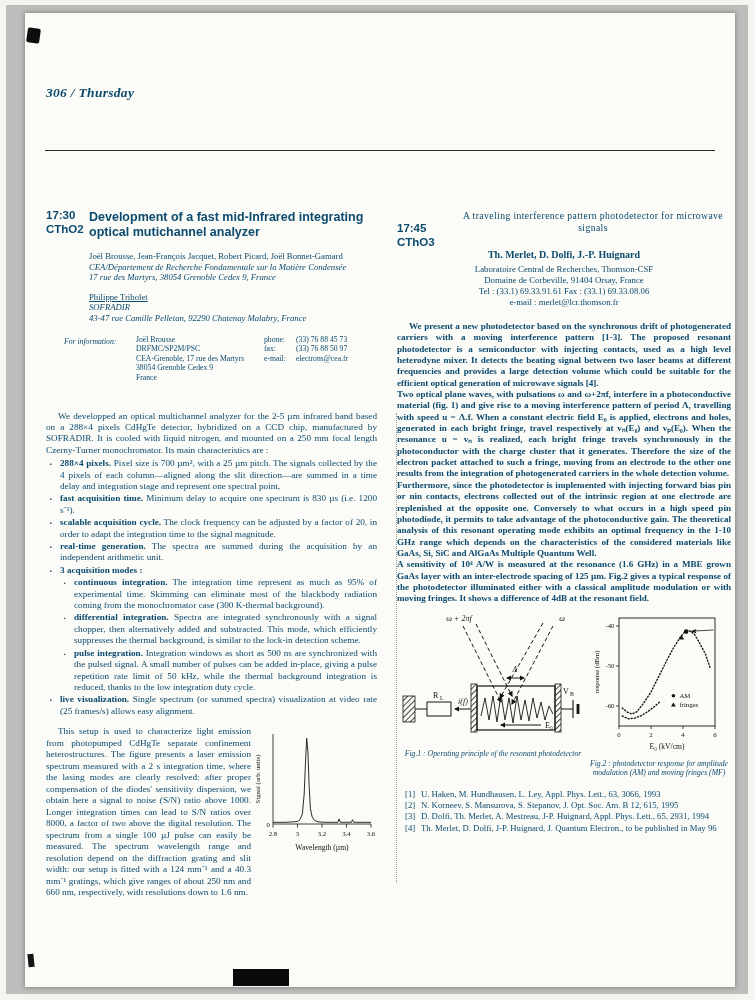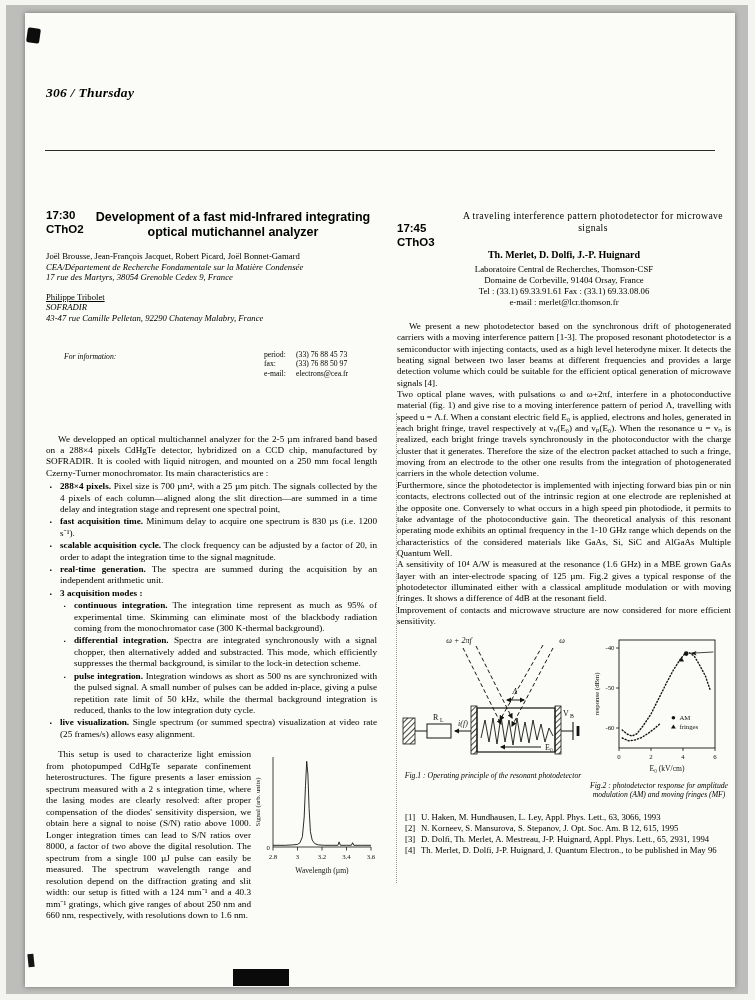--- a/index.html
+++ b/index.html
@@ -1,63 +1,63 @@
 <!DOCTYPE html>
 <html><head>
 <meta charset="utf-8">
 <style>
   html,body{margin:0;padding:0;background:#e9e9e6;}
   .canvas{position:relative;width:755px;height:1000px;background:#f4f4f1;overflow:hidden;
-          font-family:"Liberation Serif",serif;color:#000000;}
+          font-family:"Liberation Serif",serif;color:#0c4a6e;}
   .frame{position:absolute;left:6px;top:5px;width:742px;height:989px;background:#bdbdbb;}
   .page{position:absolute;left:25px;top:13px;width:710px;height:974px;background:#fbfbf7;
         box-shadow:0 0 5px rgba(0,0,0,.4);}
   
   .blob-tl{position:absolute;left:2px;top:15px;width:13px;height:15px;background:#0d0d0d;border-radius:2px;transform:rotate(8deg);}
   .speck-bl{position:absolute;left:3px;top:941px;width:6px;height:13px;background:#151515;transform:rotate(-6deg);}
   .bar-bottom{position:absolute;left:208px;top:956px;width:56px;height:17px;background:#0a0a0a;}
   .col-sep{position:absolute;left:371px;top:400px;height:470px;border-left:1px dotted #9a9a94;}
   
   .runhead{position:absolute;left:21px;top:72px;font:italic 600 13.5px "Liberation Serif",serif;letter-spacing:.3px;}
   .rule{position:absolute;left:20px;top:137px;width:670px;height:1.4px;background:#2b2b28;}
   
   .col-left{position:absolute;left:21px;top:184px;width:331px;}
   .col-right{position:absolute;left:372px;top:184px;width:334px;}
   
   .timecode{position:absolute;left:0;top:12px;font:bold 11.5px "Liberation Sans",sans-serif;line-height:13.5px;white-space:pre;}
   .lt-head{position:relative;min-height:44px;}
-  .lt-title{margin-left:43px;padding-top:13px;font:bold 12.5px/15px "Liberation Sans",sans-serif;text-align:center;}
-  .lt-authors{margin-top:10px;font:8.7px/10.6px "Liberation Serif",serif;}
+  .lt-title{margin-left:43px;padding-top:13px;font:bold 12.5px/15px "Liberation Sans",sans-serif;}
+  .lt-authors{margin-left:43px;margin-top:10px;font:8.7px/10.6px "Liberation Serif",serif;}
   .lt-authors .affil{font-style:italic;}
   .blk2{margin-top:9px;text-decoration:underline;}
-  .contact{position:relative;height:64px;margin-top:26px;font:7.7px/9.6px "Liberation Serif",serif;}
+  .contact{position:relative;height:64px;margin-top:11px;font:7.7px/9.6px "Liberation Serif",serif;}
   .c-label{position:absolute;left:18px;top:2px;font-style:italic;}
   .c-addr{position:absolute;left:90px;top:0;}
   .c-keys{position:absolute;left:218px;top:0;}
   .c-vals{position:absolute;left:250px;top:0;}
-  .lt-body{margin-top:20px;font:9.2px/11.4px "Liberation Serif",serif;text-align:justify;}
+  .lt-body{margin-top:12px;font:9.2px/11.4px "Liberation Serif",serif;text-align:justify;}
   .lt-body p{margin:0;}
   .indent{text-indent:12px;}
   ul.b1{margin:2px 0 0;padding-left:14px;list-style:none;}
   ul.b1>li{position:relative;margin-bottom:1px;}
   ul.b1>li::before{content:"▪";position:absolute;left:-10px;top:1px;font-size:5.5px;}
   ul.b2{margin:1px 0 0;padding-left:14px;list-style:none;font-family:Liberation Serif, serif;}
   ul.b2>li{position:relative;margin-bottom:1px;}
   ul.b2>li::before{content:"▪";position:absolute;left:-10px;top:1px;font-size:5px;}
   .lead{font-weight:bold;}
   .lt-bottom{display:flex;margin-top:9px;}
   .outro{width:205px;font:9.2px/11.5px "Liberation Serif",serif;text-align:justify;text-indent:12px;}
   .figwrap{width:126px;padding-top:2px;}
   
   .rt-head{position:relative;}
   .rt-title{margin:13px 4px 0 62px;text-align:center;font:9.7px/12px "Liberation Serif",serif;letter-spacing:.4px;}
   .rt-authors{text-align:center;margin-top:15px;font:bold 10px "Liberation Serif",serif;}
   .rt-affil{text-align:center;margin-top:4px;font:8.8px/11px "Liberation Serif",serif;}
   .rt-body{margin-top:13px;font:9.1px/11.35px "Liberation Serif",serif;text-align:justify;}
-  .rt-body p{margin:0;}
+  .rt-body p{margin:0;font-weight:bold;}
   .figrow{display:flex;margin-top:5px;}
   .f1{width:192px;}
   .f2{width:140px;margin-left:0;}
   .figcap{font:italic 7.7px/9.2px "Liberation Serif",serif;text-align:center;margin-top:1px;}
   .refs{margin-top:12px;font:8.7px/11.2px "Liberation Serif",serif;}
   .ref{display:flex;}
   .refnum{width:24px;padding-left:8px;box-sizing:border-box;}
   .reftext{flex:1;}
   
   svg{display:block;}
@@ -98,22 +98,29 @@
         <div>Joël Brousse, Jean-François Jacquet, Robert Picard, Joël Bonnet-Gamard</div>
         <div class="affil">CEA/Département de Recherche Fondamentale sur la Matière Condensée</div>
         <div class="affil">17 rue des Martyrs, 38054 Grenoble Cedex 9, France</div>
         <div class="blk2">Philippe Tribolet</div>
         <div class="affil">SOFRADIR</div>
         <div class="affil">43-47 rue Camille Pelletan, 92290 Chatenay Malabry, France</div>
       </div>
 
       <div class="contact">
         <div class="c-label">For information:</div>
+        <div class="c-addr">
+          <div>Joël Brousse</div>
+          <div>DRFMC/SP2M/PSC</div>
+          <div>CEA-Grenoble, 17 rue des Martyrs</div>
+          <div>38054 Grenoble Cedex 9</div>
+          <div>France</div>
+        </div>
         <div class="c-keys">
-          <div>period:</div>
+          <div>phone:</div>
           <div>fax:</div>
           <div>e-mail:</div>
         </div>
         <div class="c-vals">
           <div>(33) 76 88 45 73</div>
           <div>(33) 76 88 50 97</div>
           <div>electrons@cea.fr</div>
         </div>
       </div>
 
@@ -170,21 +177,20 @@
         <div>Domaine de Corbeville, 91404 Orsay, France</div>
         <div>Tel : (33.1) 69.33.91.61  Fax : (33.1) 69.33.08.06</div>
         <div>e-mail : merlet@lcr.thomson.fr</div>
       </div>
 
       <div class="rt-body">
         <p class="indent">We present a new photodetector based on the synchronous drift of photogenerated carriers with a moving interference pattern [1-3]. The proposed resonant photodetector is a semiconductor with injecting contacts, used as a high level heterodyne mixer. It detects the beating signal between two laser beams at different frequencies and provides a large detection volume which could be suitable for the efficient optical generation of microwave signals [4].</p>
         <p>Two optical plane waves, with pulsations ω and ω+2πf, interfere in a photoconductive material (fig. 1) and give rise to a moving interference pattern of period Λ, travelling with speed u = Λ.f. When a constant electric field E₀ is applied, electrons and holes, generated in each bright fringe, travel respectively at vₙ(E₀) and vₚ(E₀). When the resonance u = vₙ is realized, each bright fringe travels synchronously in the photoconductor with the charge cluster that it generates. Therefore the size of the electron packet attached to such a fringe, moving from an electrode to the other one results from the integration of photogenerated carriers in the whole detection volume.</p>
         <p>Furthermore, since the photodetector is implemented with injecting forward bias pin or nin contacts, electrons collected out of the intrinsic region at one electrode are replenished at the opposite one. Conversely to what occurs in a high speed pin photodiode, it permits to take advantage of the photoconductive gain. The theoretical analysis of this resonant operating mode exhibits an optimal frequency in the 1-10 GHz range which depends on the characteristics of the considered materials like GaAs, Si, SiC and AlGaAs Multiple Quantum Well.</p>
         <p>A sensitivity of 10⁴ A/W is measured at the resonance (1.6 GHz) in a MBE grown GaAs layer with an inter-electrode spacing of 125 µm. Fig.2 gives a typical response of the photodetector illuminated either with a classical amplitude modulation or with moving fringes. It shows a difference of 4dB at the resonant field.</p>
-        <p>Improvement of contacts and microwave structure are now considered for more efficient sensitivity.</p>
       </div>
 
       <div class="figrow">
         <div class="f1">
           <svg width="192" height="138" viewBox="0 0 192 138">
             <defs>
               <pattern id="hatch" width="4" height="4" patternUnits="userSpaceOnUse" patternTransform="rotate(45)">
                 <line x1="0" y1="0" x2="0" y2="4" stroke="#141414" stroke-width="1.6"></line>
               </pattern>
               <marker id="ah" viewBox="0 0 10 10" refX="8" refY="5" markerWidth="5.5" markerHeight="5.5" orient="auto-start-reverse">

